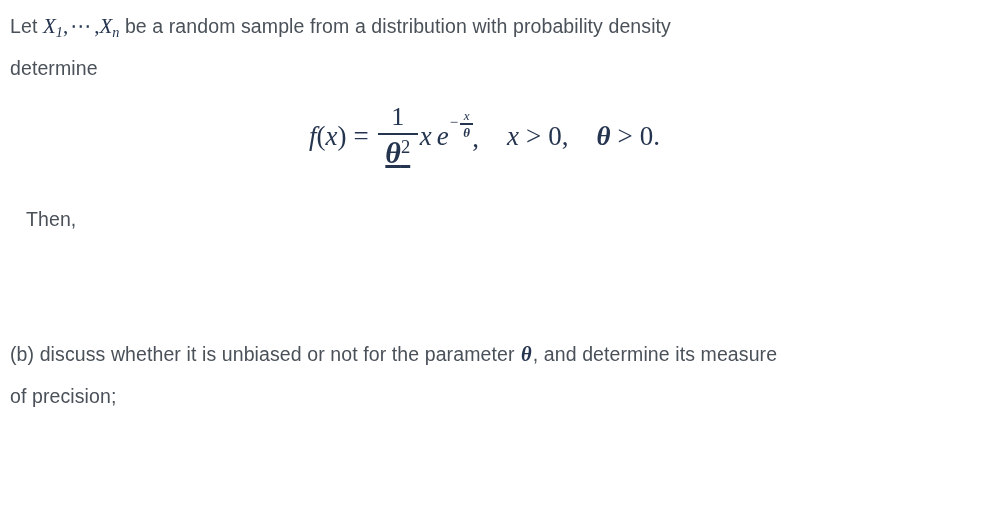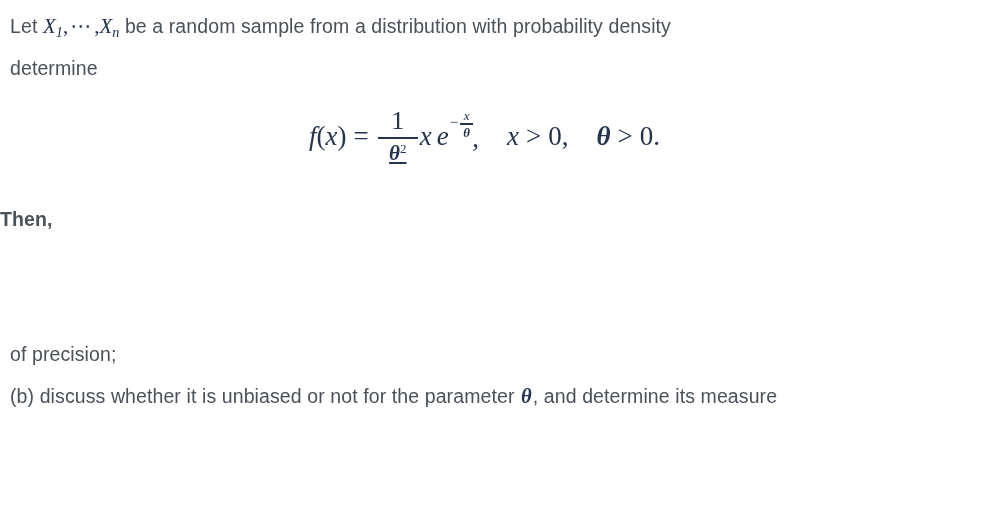--- a/index.html
+++ b/index.html
@@ -29,21 +29,21 @@
     font-family: "Liberation Sans", sans-serif;
     font-size: 19.5px;
     line-height: 42px;
     color: #4a5159;
     letter-spacing: 0.1px;
     margin: 0;
     white-space: nowrap;
   }
 
   .para-intro      { position: absolute; left: 10px; top: 5px;   }
-  .para-then       { position: absolute; left: 0; top: 198px; font-weight: bold; }
+  .para-then       { position: absolute; left: 26px; top: 198px; }
   .para-a          { position: absolute; left: 10px; top: 266px; }
   .para-b          { position: absolute; left: 10px; top: 333px; }
   .para-c          { position: absolute; left: 10px; top: 443px; }
 
   .prose .line { display: block; height: 42px; }
 
   
   .m {
     font-family: "Liberation Serif", "DejaVu Serif", serif;
     font-style: italic;
@@ -117,21 +117,21 @@
   }
   .frac .bar {
     display: block;
     width: 100%;
     min-width: 40px;
     height: 1.6px;
     background: #25344f;
   }
   .frac .den {
     padding: 3px 4px 0 4px;
-    font-size: 21px;
+    font-size: 30px;
     font-style: italic;
     font-weight: 700;
     text-decoration: underline;
   }
   .frac .den sup {
     font-size: 0.62em;
     font-style: normal;
     font-weight: 400;
     vertical-align: 0.55em;
   }
@@ -239,18 +239,18 @@
         <span class="eq-tok eq-punc">0.</span>
     </span>
   </div>
 
   <div class="prose para-then">
     <span class="line">Then,</span>
   </div>
 
 
   <div class="prose para-b">
+    <span class="line"><span>(b) discuss whether it is unbiased or not for the parameter </span><span class="m-theta">θ</span><span>, and determine its measure</span></span>
     <span class="line">of precision;</span>
-    <span class="line"><span>(b) discuss whether it is unbiased or not for the parameter </span><span class="m-theta">θ</span><span>, and determine its measure</span></span>
   </div>
 
 
 </div>
 
 </body></html>

